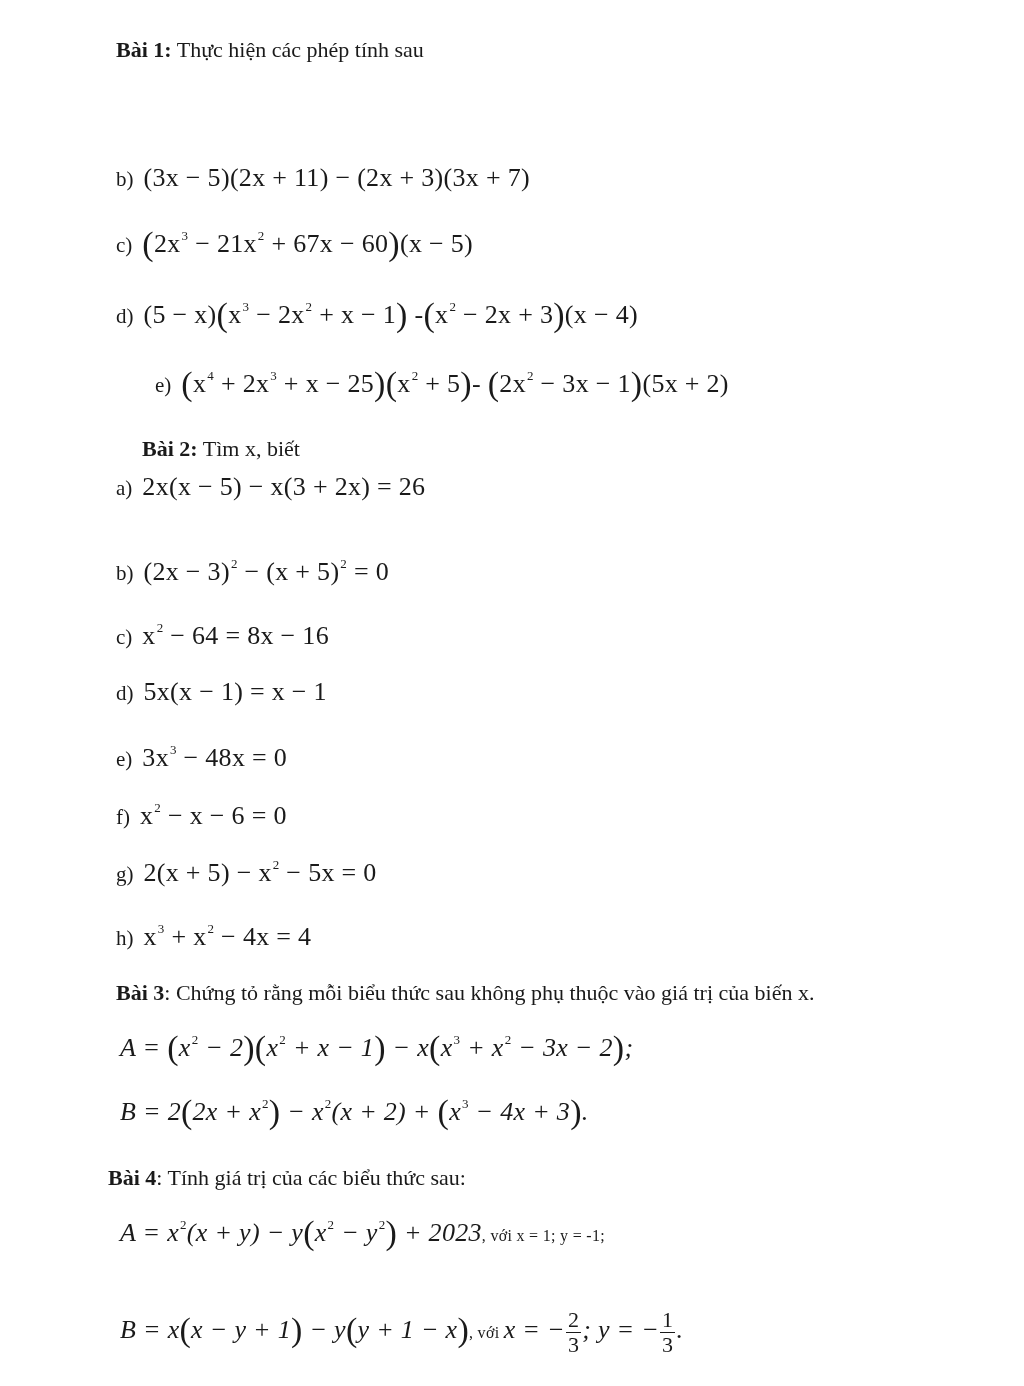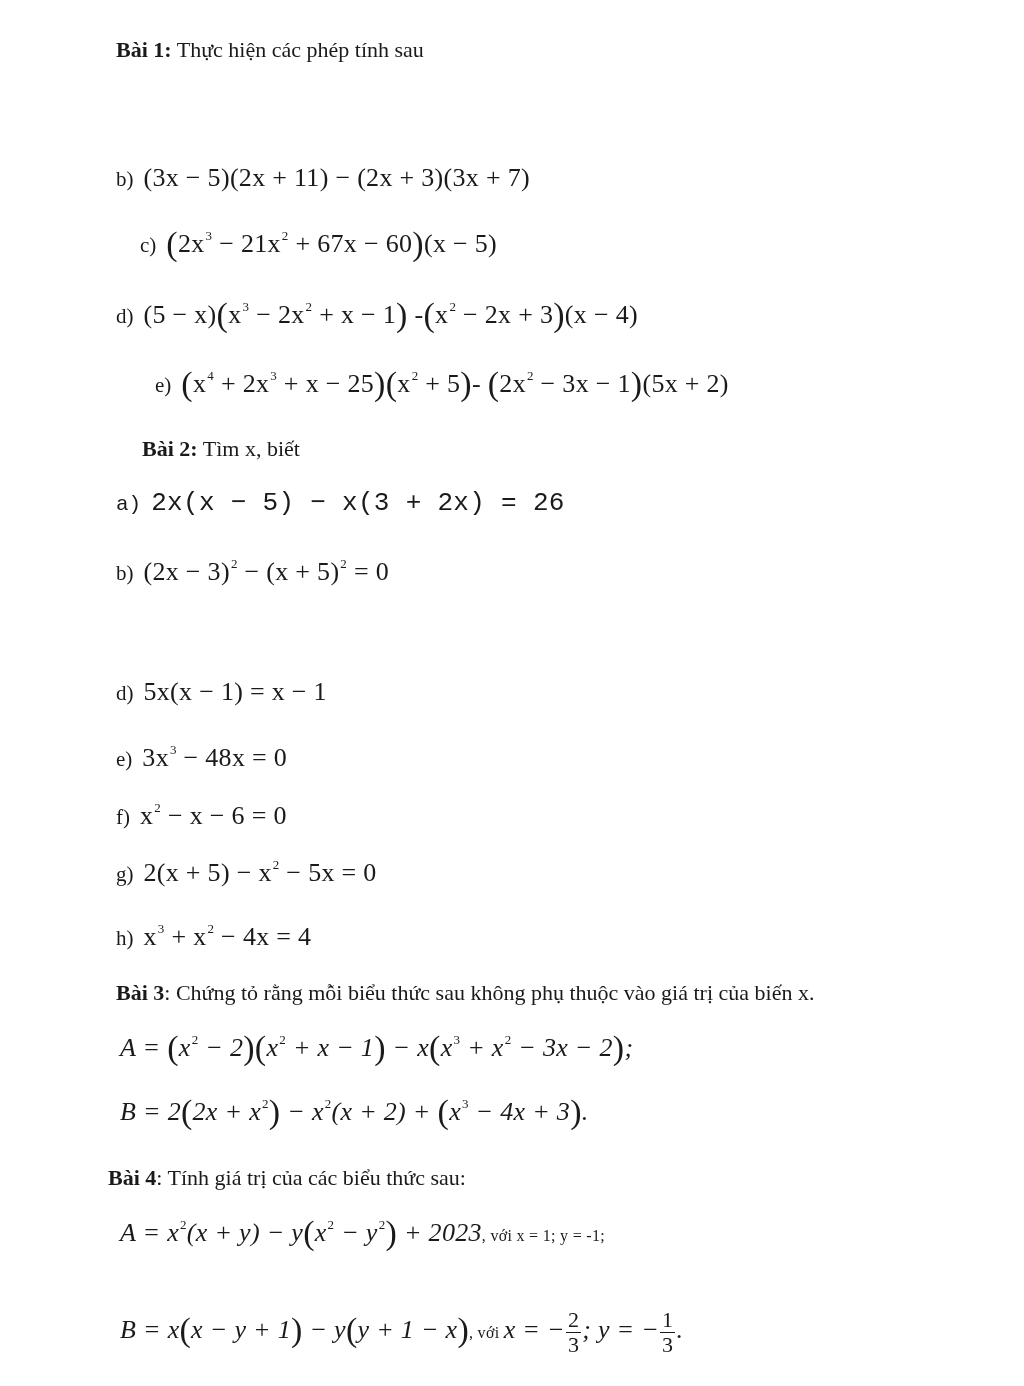--- a/index.html
+++ b/index.html
@@ -32,38 +32,41 @@
 <body>
 
 <div class="page">
 
   <div class="line heading" style="left:116px;top:36px;">
     <span class="b">Bài 1:</span><span> Thực hiện các phép tính sau</span>
   </div>
   <div class="line" style="left:116px;top:163px;">
     <span class="label">b)</span><span class="expr"><span class="v">(3x − 5)(2x + 11) − (2x + 3)(3x + 7)</span></span>
   </div>
-  <div class="line" style="left:116px;top:229px;margin-left:24px;">
+  <div class="line" style="left:116px;top:229px;">
     <span class="label">c)</span><span class="expr"><span class="big">(</span><span class="v">2x</span><sup>3</sup><span class="v"> − 21x</span><sup>2</sup><span class="v"> + 67x − 60</span><span class="big">)</span><span class="v">(x − 5)</span></span>
   </div>
   <div class="line" style="left:116px;top:300px;">
     <span class="label">d)</span><span class="expr"><span class="v">(5 − x)</span><span class="big">(</span><span class="v">x</span><sup>3</sup><span class="v"> − 2x</span><sup>2</sup><span class="v"> + x − 1</span><span class="big">)</span><span class="v"> -</span><span class="big">(</span><span class="v">x</span><sup>2</sup><span class="v"> − 2x + 3</span><span class="big">)</span><span class="v">(x − 4)</span></span>
   </div>
   <div class="line" style="left:116px;top:369px;margin-left:39px;">
     <span class="label">e)</span><span class="expr"><span class="big">(</span><span class="v">x</span><sup>4</sup><span class="v"> + 2x</span><sup>3</sup><span class="v"> + x − 25</span><span class="big">)</span><span class="big">(</span><span class="v">x</span><sup>2</sup><span class="v"> + 5</span><span class="big">)</span><span class="v">- </span><span class="big">(</span><span class="v">2x</span><sup>2</sup><span class="v"> − 3x − 1</span><span class="big">)</span><span class="v">(5x + 2)</span></span>
   </div>
 
   <div class="line heading" style="left:142px;top:435px;">
     <span class="b">Bài 2:</span><span> Tìm x, biết</span>
   </div>
-  <div class="line" style="left:116px;top:488px;font-family:Liberation Mono, monospace;">
+  <div class="line" style="left:116px;top:472px;">
     <span class="label">a)</span><span class="expr"><span class="v">2x(x − 5) − x(3 + 2x) = 26</span></span>
   </div>
   <div class="line" style="left:116px;top:557px;">
     <span class="label">b)</span><span class="expr"><span class="v">(2x − 3)</span><sup>2</sup><span class="v"> − (x + 5)</span><sup>2</sup><span class="v"> = 0</span></span>
+  </div>
+  <div class="line" style="left:116px;top:621px;">
+    <span class="label">c)</span><span class="expr"><span class="v">x</span><sup>2</sup><span class="v"> − 64 = 8x − 16</span></span>
   </div>
   <div class="line" style="left:116px;top:677px;">
     <span class="label">d)</span><span class="expr"><span class="v">5x(x − 1) = x − 1</span></span>
   </div>
   <div class="line" style="left:116px;top:743px;">
     <span class="label">e)</span><span class="expr"><span class="v">3x</span><sup>3</sup><span class="v"> − 48x = 0</span></span>
   </div>
   <div class="line" style="left:116px;top:801px;">
     <span class="label">f)</span><span class="expr"><span class="v">x</span><sup>2</sup><span class="v"> − x − 6 = 0</span></span>
   </div>

